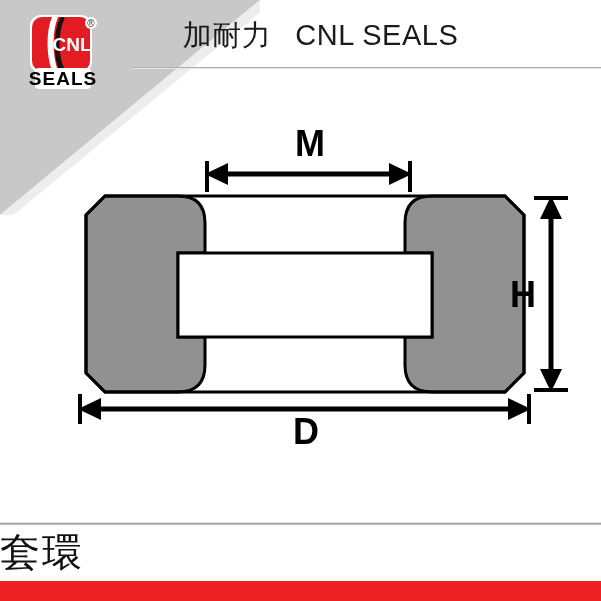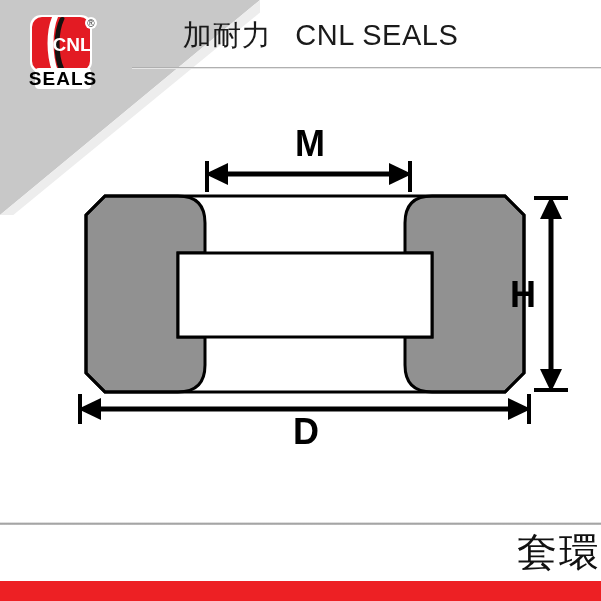--- a/index.html
+++ b/index.html
@@ -79,21 +79,21 @@
     top: 522px;
     width: 601px;
     height: 3px;
     background: linear-gradient(to bottom, #ffffff 0%, #a8a8a8 45%, #9a9a9a 70%, #dedede 100%);
   }
   .caption {
     position: absolute;
     left: 0;
     top: 527px;
     width: 601px;
-    text-align: right;
+    text-align: left;
     font-family: "DejaVu Sans", sans-serif;
     font-size: 40px;
     line-height: 50px;
     color: #111111;
     letter-spacing: 2px;
   }
   .bottom-bar {
     position: absolute;
     left: 0;
     bottom: 0;

